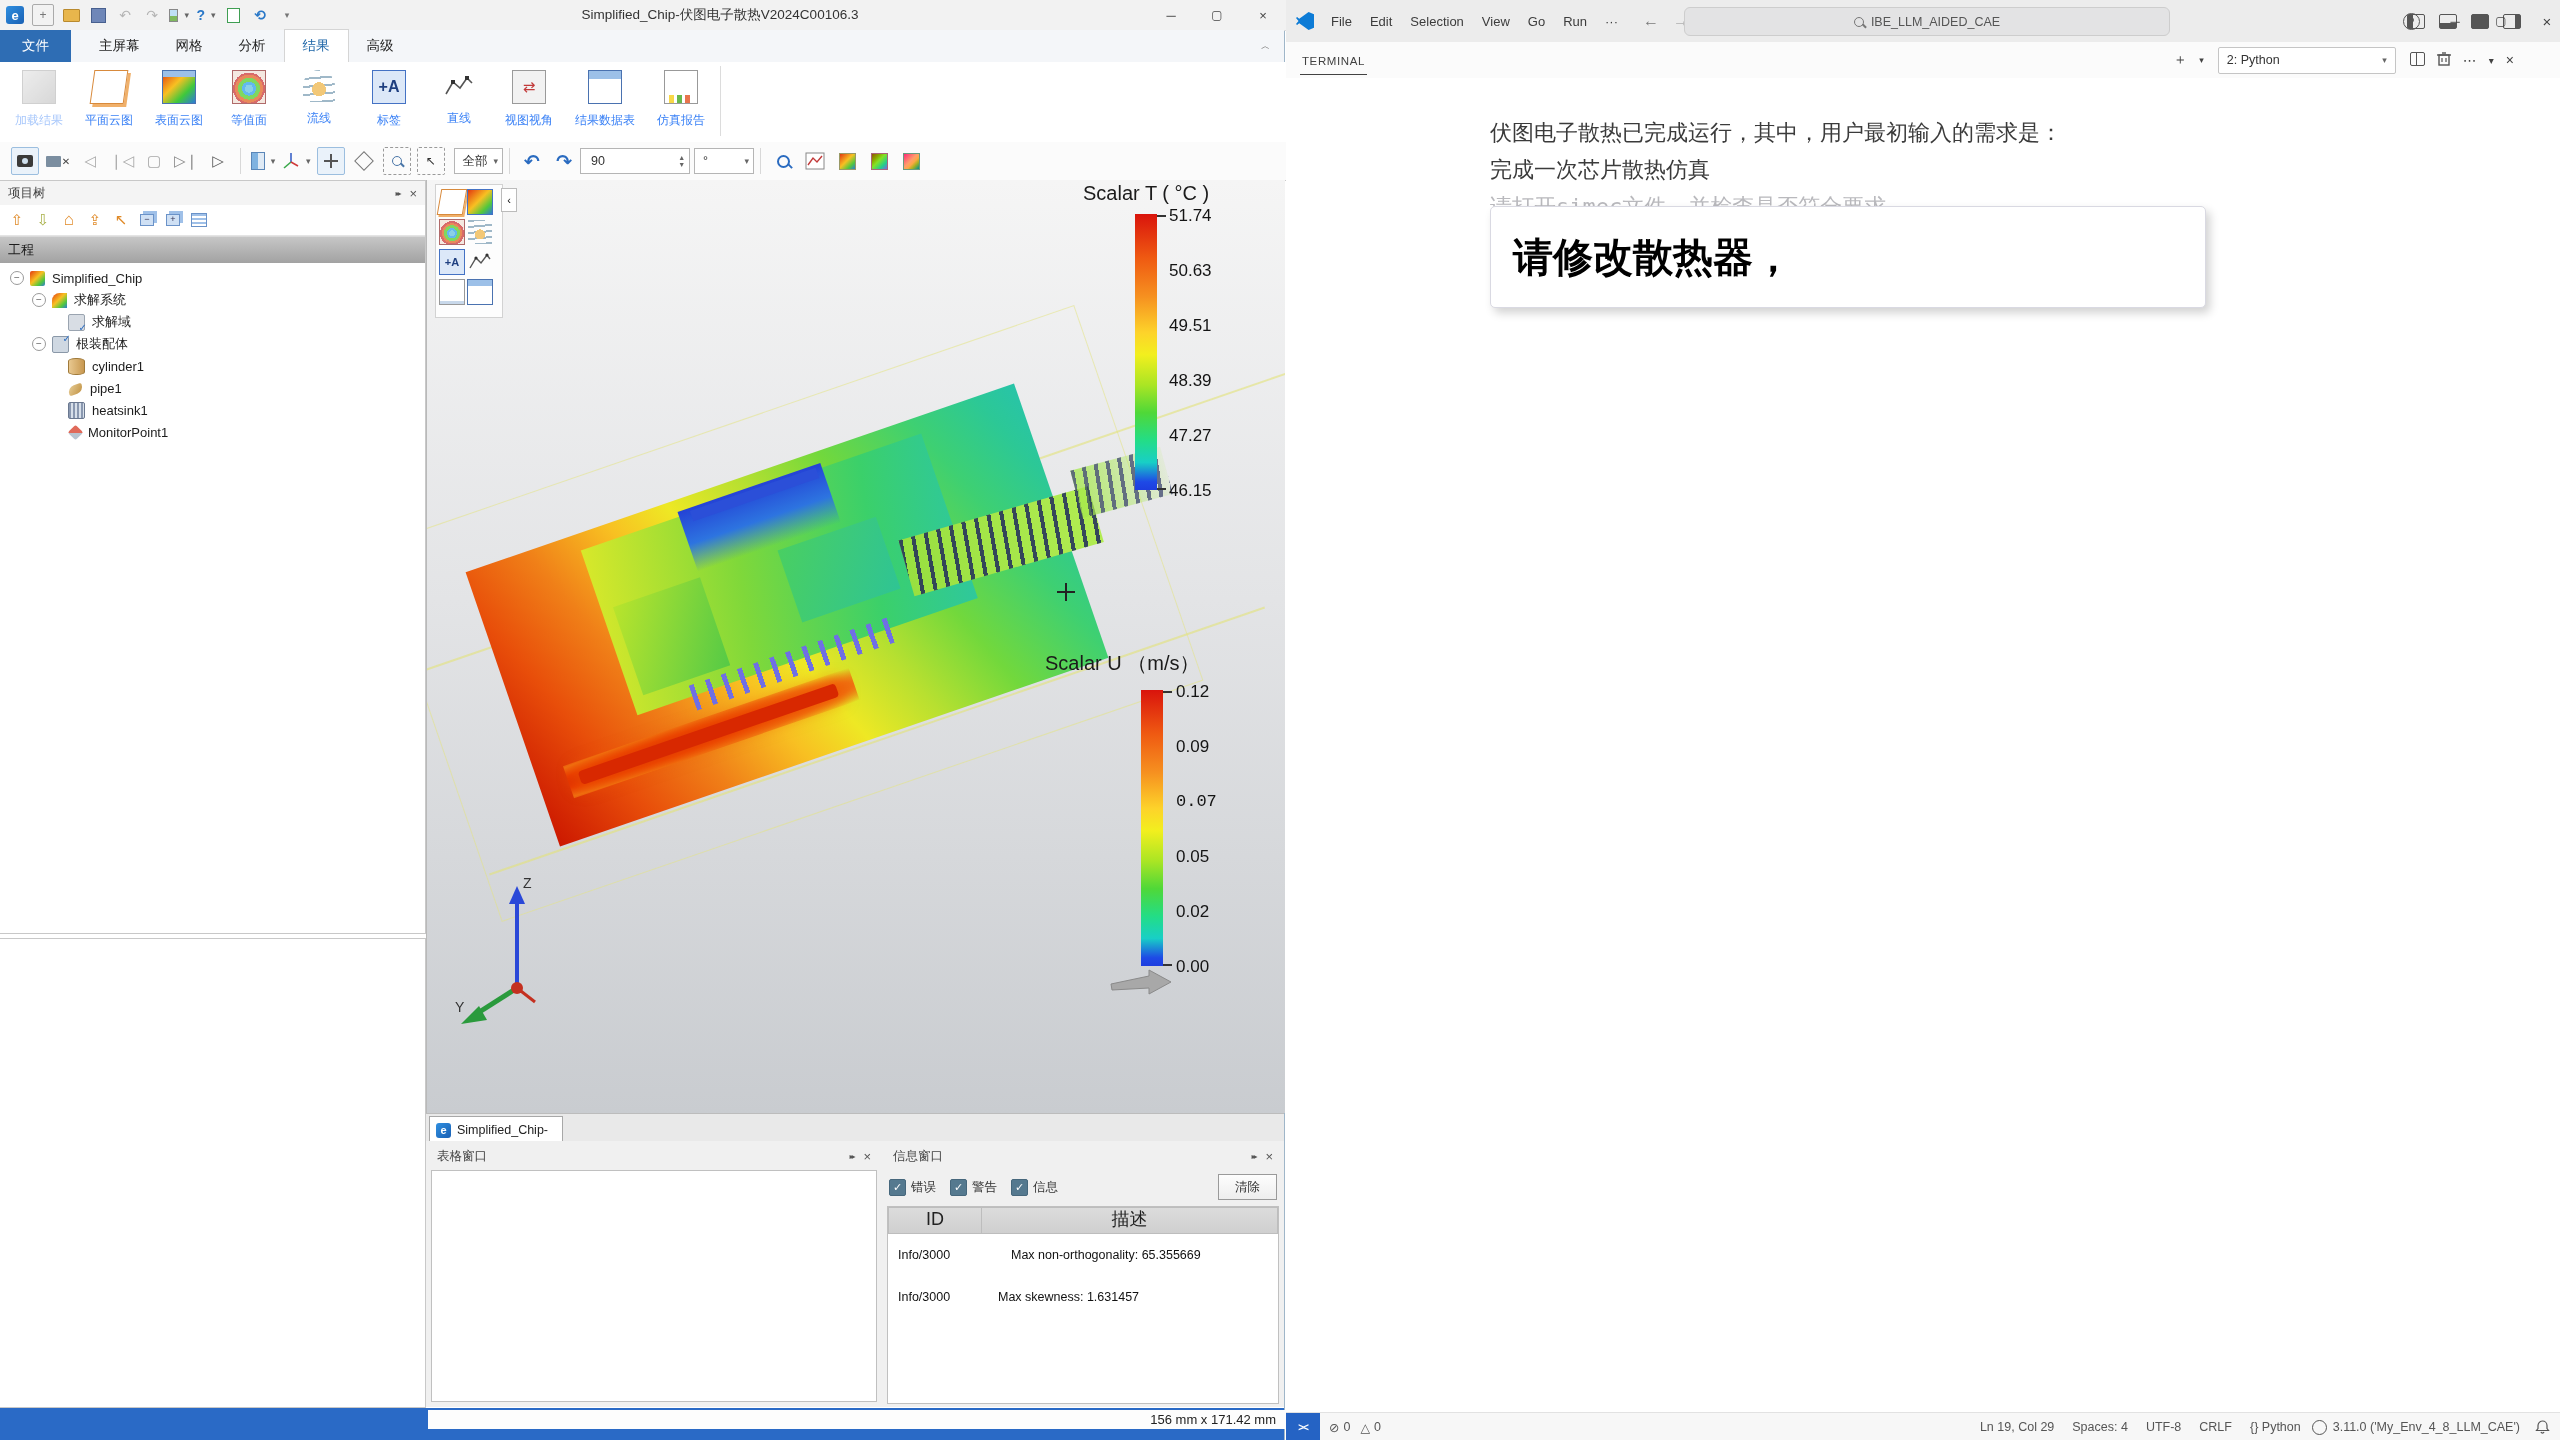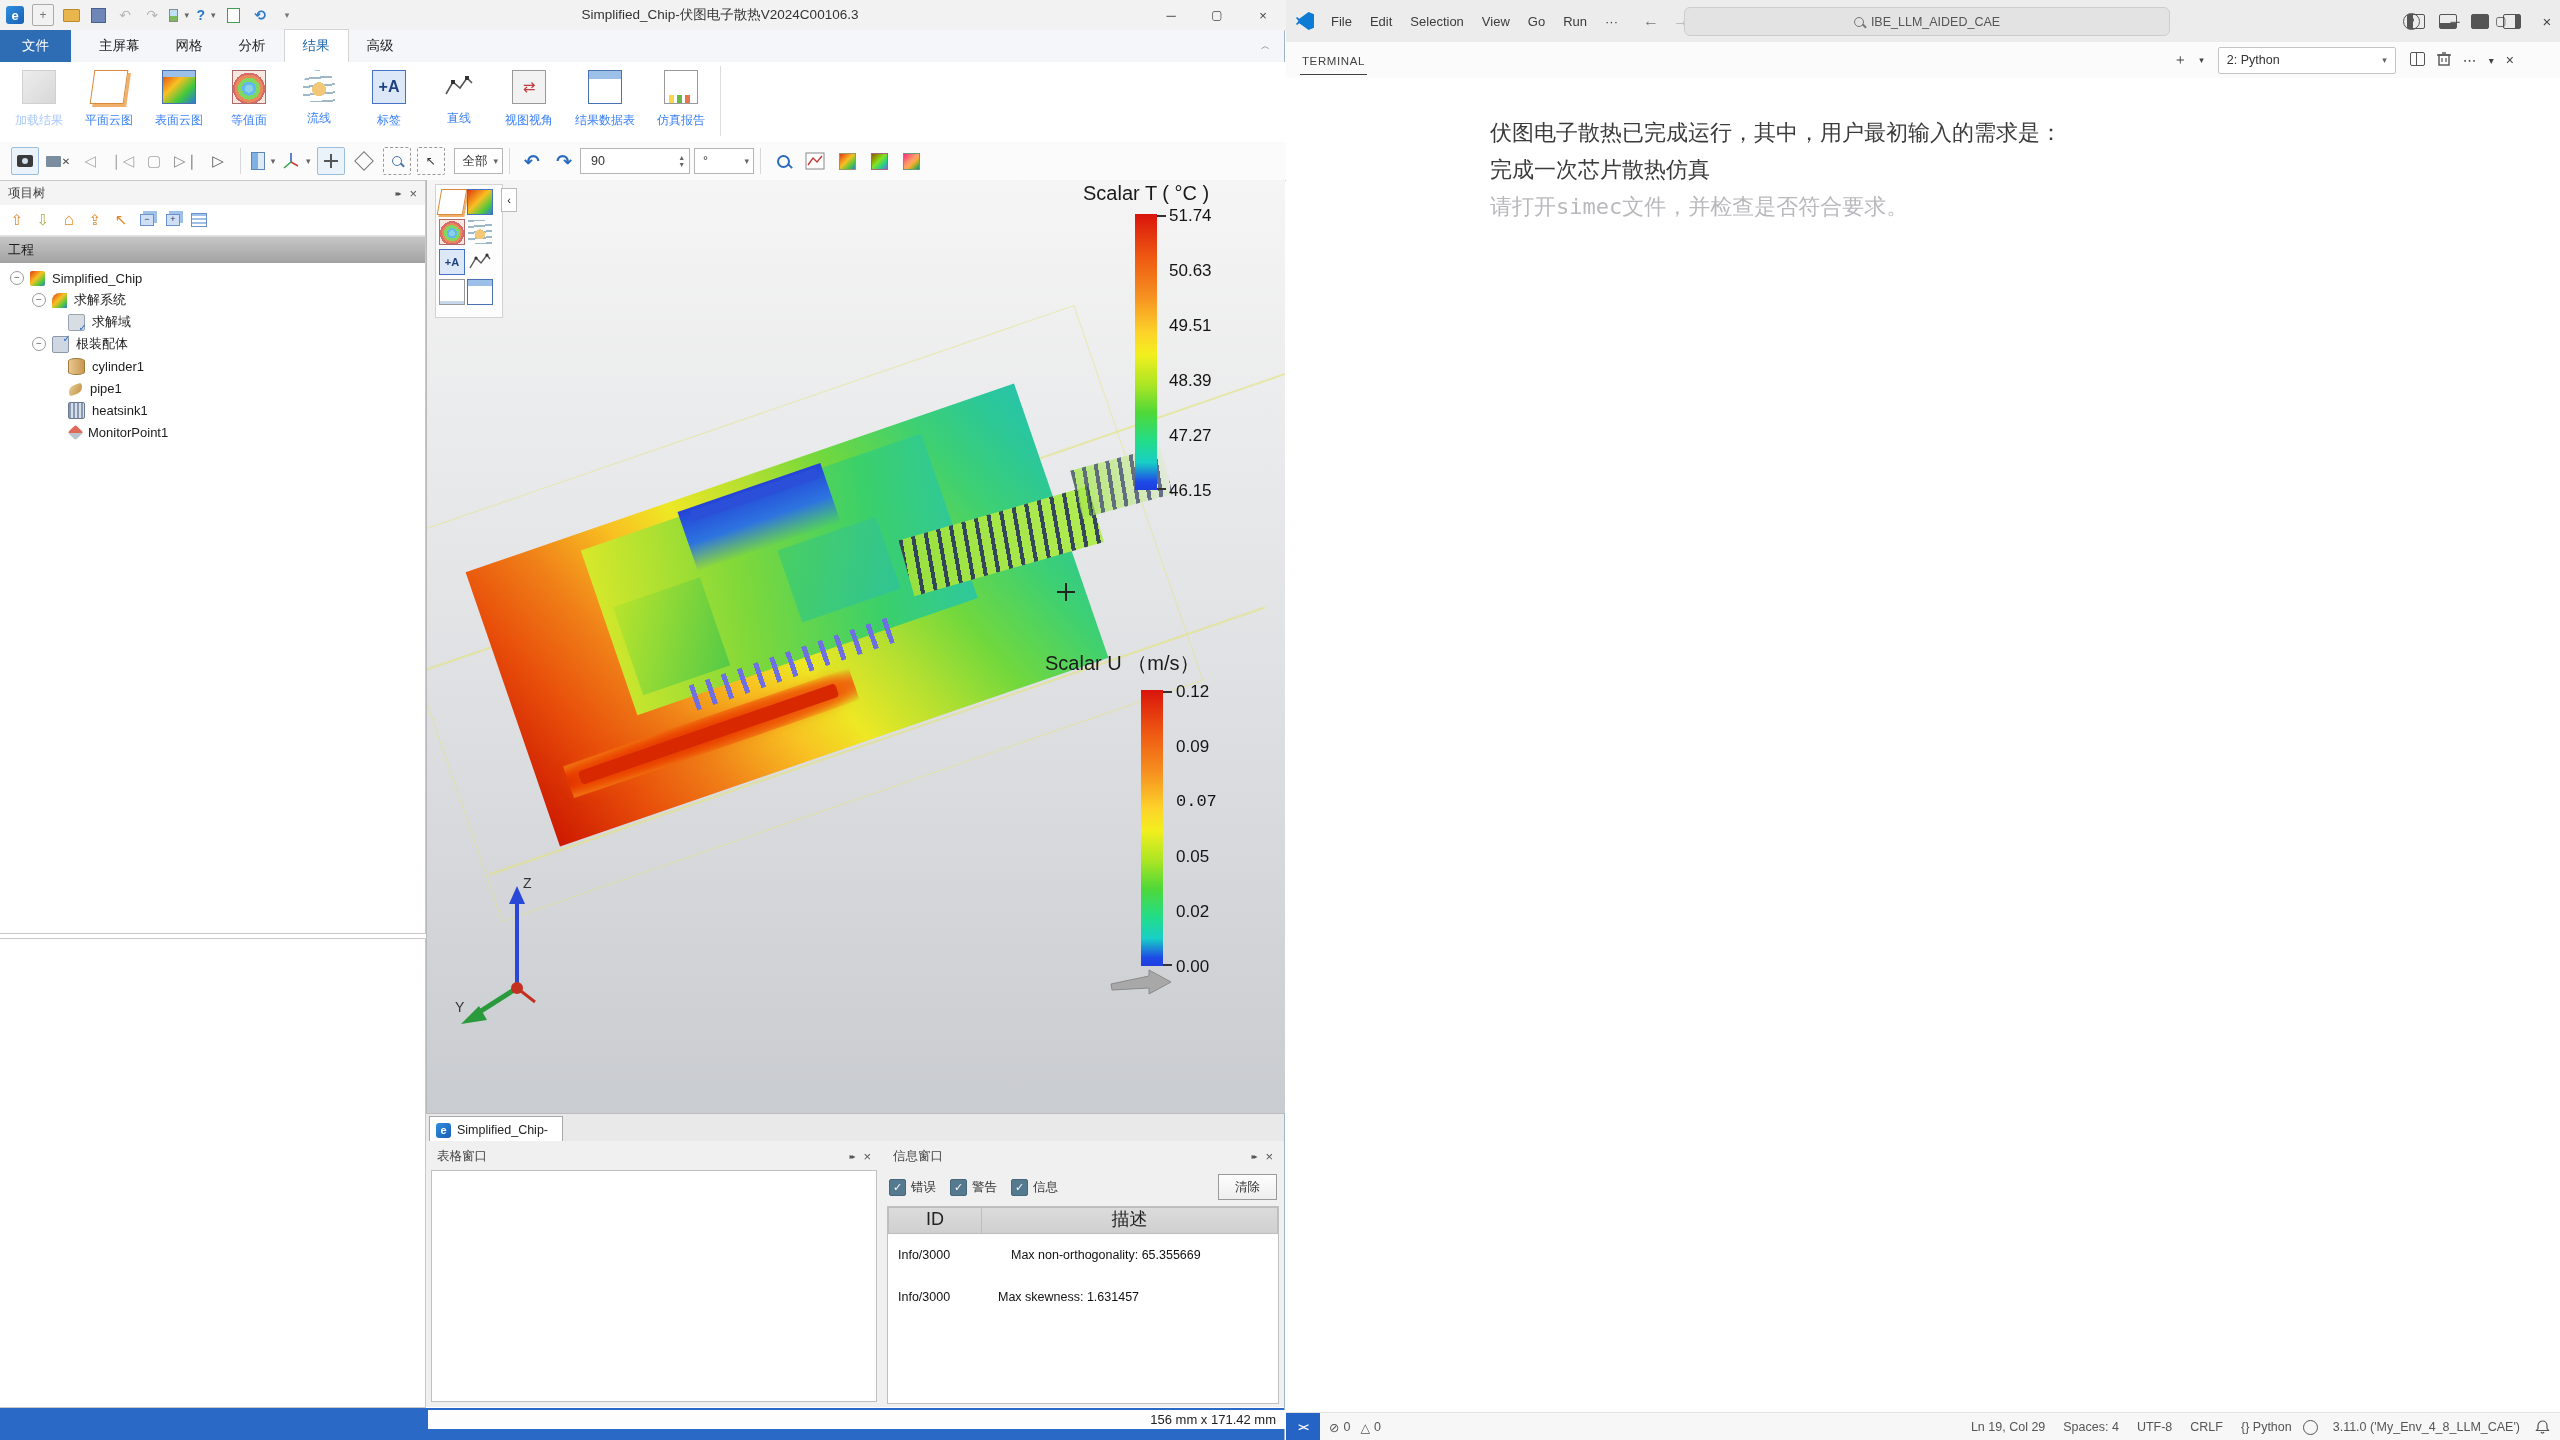--- a/index.html
+++ b/index.html
@@ -568,40 +568,43 @@
         <span class="term-ctl">×</span>
       </div>
     </div>
 
     <div class="abs" style="left:0;top:78px;width:1274px;height:1334px;background:#fff;">
       <div class="abs" style="left:204px;top:36px;">
         <div class="termline">伏图电子散热已完成运行，其中，用户最初输入的需求是：</div>
         <div class="termline">完成一次芯片散热仿真</div>
         <div class="termline dim">请打开simec文件，并检查是否符合要求。</div>
       </div>
+      <div class="overlay" style="top:128px;">
+        <span class="overlaytext">请修改散热器，</span>
+      </div>
     </div>
 
     <div class="abs vsc-status">
       <span class="remotebox">
           <span>&gt;&lt;</span>
         </span>
       <span class="statitem flex">
         <span style="margin-right:4px;">⊘</span>
           <span>0</span>
         <span style="margin:0 4px 0 10px;">△</span>
           <span>0</span>
       </span>
       <div class="flex" style="margin-left:auto;padding-right:10px;">
         <span class="statitem">Ln 19, Col 29</span>
         <span class="statitem">Spaces: 4</span>
         <span class="statitem">UTF-8</span>
         <span class="statitem">CRLF</span>
         <span class="statitem"><span>{}</span> <span>Python</span></span>
         <span style="width:13px;height:13px;border:1.4px solid #555;border-radius:50%;display:inline-block;margin:0 6px 0 2px;"></span>
-        <span class="statitem" style="margin-left:9px;text-align:center;">3.11.0 ('My_Env_4_8_LLM_CAE')</span>
+        <span class="statitem" style="margin-left:0;text-align:center;">3.11.0 ('My_Env_4_8_LLM_CAE')</span>
         <svg width="15" height="16" style="margin-left:6px;">
             <path d="M7.5 2 a4.5 4.5 0 0 1 4.5 4.5 v3 l1.5 2 h-12 l1.5 -2 v-3 a4.5 4.5 0 0 1 4.5-4.5 z M6 13 a1.6 1.6 0 0 0 3 0" fill="none" stroke="#555" stroke-width="1.2"></path>
           </svg>
       </div>
     </div>
   </div>
 
 </div>
 
 </body></html>

